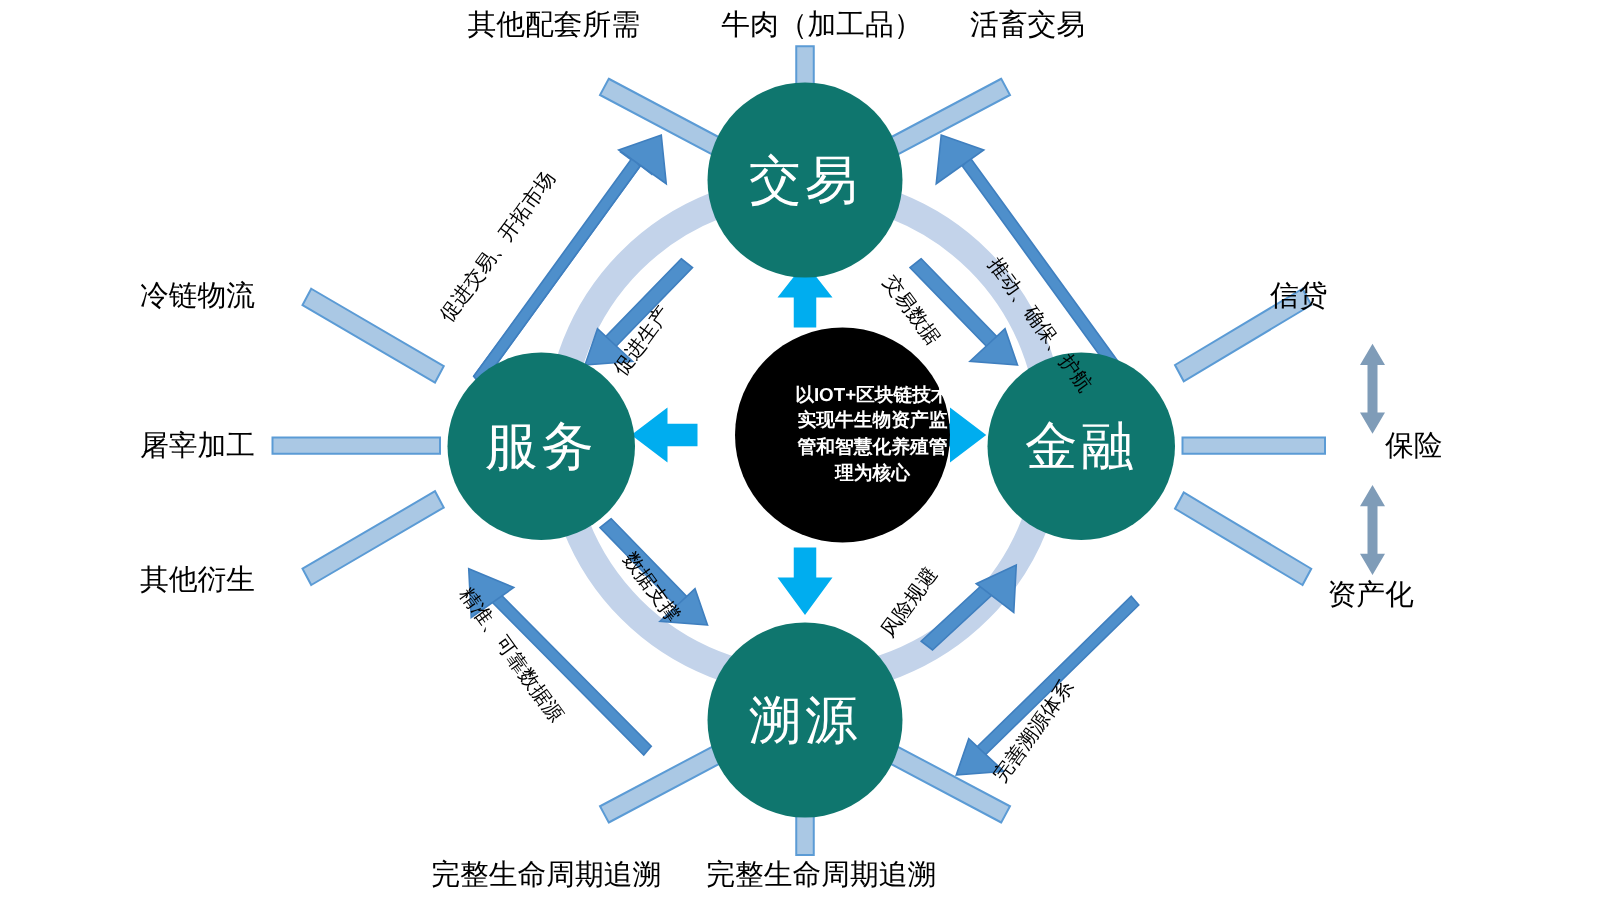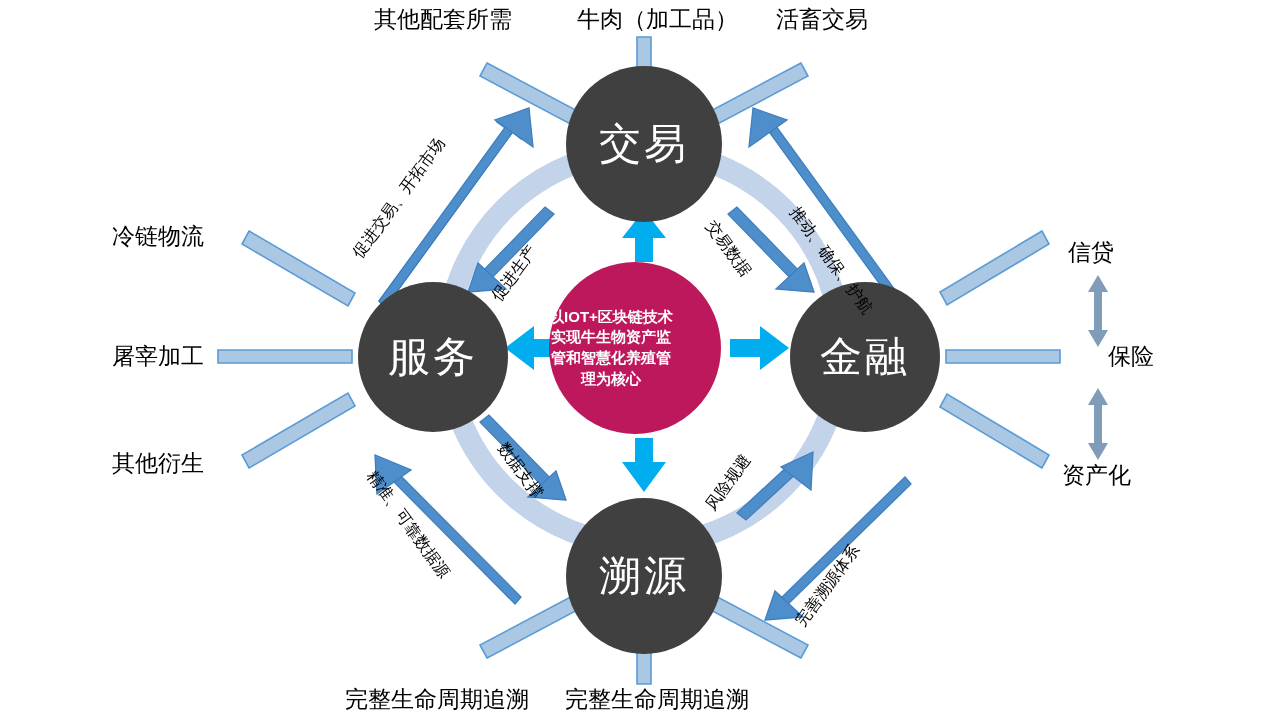--- a/index.html
+++ b/index.html
@@ -24,50 +24,50 @@
     left: 0;
     top: 0;
     width: 1280px;
     height: 720px;
   }
 
   
   .node {
     position: absolute;
     border-radius: 50%;
-    background: #404040;
+    background: #0f766e;
     display: flex;
     align-items: center;
     justify-content: center;
     color: #ffffff;
     font-size: 42px;
     letter-spacing: 3px;
     font-weight: 400;
     text-align: left;
     line-height: 1;
   }
   .node-label { pointer-events: none; }
 
   #node-trade   { left: 566px; top: 66px;  width: 156px; height: 156px; }
   #node-service { left: 358px; top: 282px; width: 150px; height: 150px; }
   #node-finance { left: 790px; top: 282px; width: 150px; height: 150px; }
   #node-trace   { left: 566px; top: 498px; width: 156px; height: 156px; }
 
   
   #hub {
     position: absolute;
-    left: 549px;
+    left: 588px;
     top: 262px;
     width: 172px;
     height: 172px;
     border-radius: 50%;
-    background: #be185d;
+    background: #000000;
     display: flex;
     align-items: center;
-    justify-content: flex-start;
+    justify-content: flex-end;
   }
   #hub-text {
     color: #ffffff;
     font-size: 15px;
     font-weight: bold;
     line-height: 1.38;
     width: 124px;
     text-align: center;
     word-break: break-all;
   }
@@ -227,20 +227,20 @@
   <div class="ilabel" style="left:806px; top:613px; transform: rotate(-54deg); transform-origin: left bottom;">完善溯源体系</div>
 
   <div class="olabel" style="left:374px; top:8px;">其他配套所需</div>
   <div class="olabel" style="left:577px; top:8px;">牛肉（加工品）</div>
   <div class="olabel" style="left:776px; top:8px;">活畜交易</div>
 
   <div class="olabel" style="left:112px; top:225px;">冷链物流</div>
   <div class="olabel" style="left:112px; top:345px;">屠宰加工</div>
   <div class="olabel" style="left:112px; top:452px;">其他衍生</div>
 
-  <div class="olabel" style="left:1068px; top:225px;margin-top:16px;">信贷</div>
+  <div class="olabel" style="left:1016px; top:225px;">信贷</div>
   <div class="olabel" style="left:1068px; top:345px;margin-left:40px;">保险</div>
   <div class="olabel" style="left:1062px; top:464px;">资产化</div>
 
   <div class="olabel" style="left:345px; top:688px;">完整生命周期追溯</div>
   <div class="olabel" style="left:565px; top:688px;">完整生命周期追溯</div>
 
 </div>
 
 </body></html>

